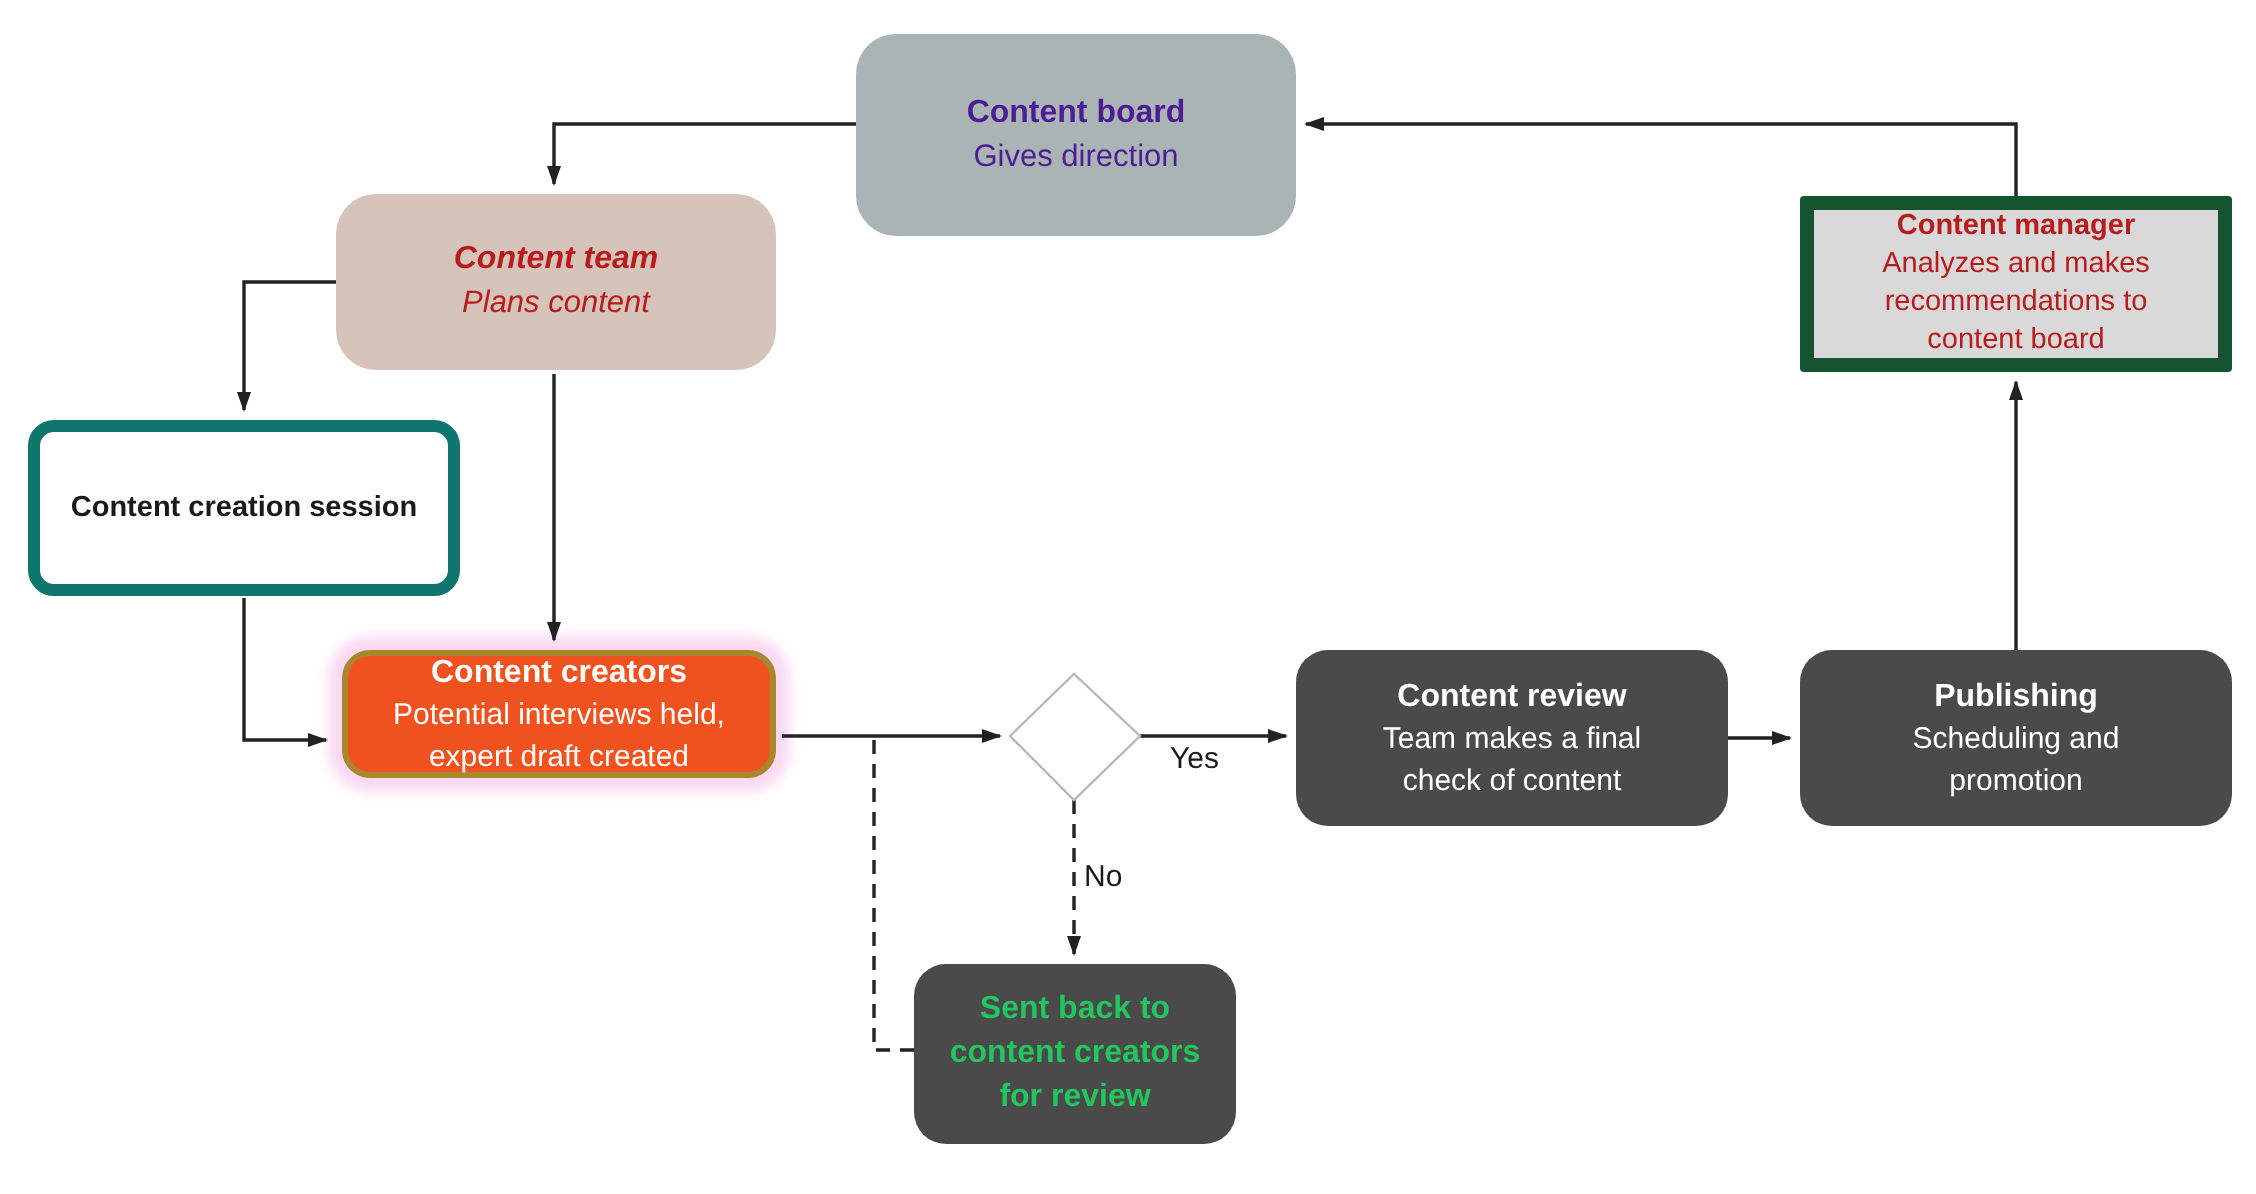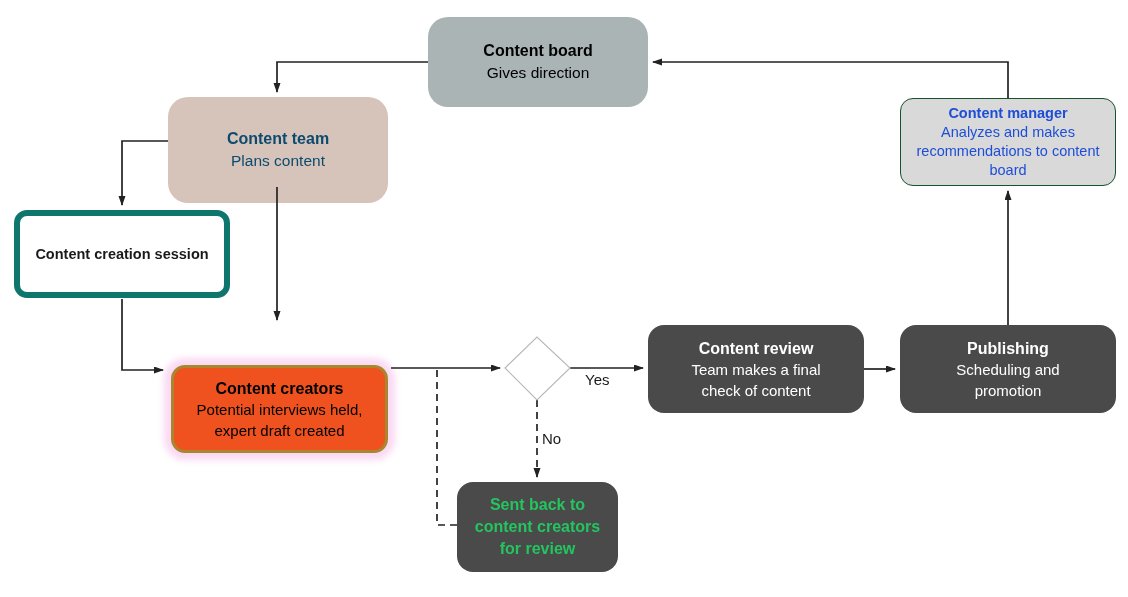--- a/index.html
+++ b/index.html
@@ -23,61 +23,60 @@
     position: absolute;
     z-index: 1;
     display: flex;
     flex-direction: column;
     align-items: center;
     justify-content: center;
     text-align: center;
   }
   .node .title { font-weight: bold; }
   .node-board {
-    left: 428px; top: 17px; width: 220px; height: 90px;
-    border-radius: 20px; color: #000000;
+    left: 428px; top: 17px; width: 220px; height: 101px;
+    border-radius: 20px; color: #4c1d95;
     font-size: 15.5px; line-height: 22px;
   }
   .node-team {
-    left: 168px; top: 97px; width: 220px; height: 106px;
-    border-radius: 20px; color: #0c4a6e;
-    font-size: 15.5px; line-height: 22px;
+    left: 168px; top: 97px; width: 220px; height: 88px;
+    border-radius: 20px; color: #b91c1c;
+    font-size: 15.5px; line-height: 22px; font-style: italic;
   }
   .node-session {
     left: 14px; top: 210px; width: 216px; height: 88px;
     border-radius: 13px; color: #1a1a1a;
     background: #ffffff; border: 6px solid #0f766e;
     font-size: 14.5px; line-height: 19px;
     padding: 0 14px;
   }
   .node-creators {
-    left: 171px; top: 325px; width: 217px; height: 88px;
-    border-radius: 14px; color: #000000;
+    left: 171px; top: 325px; width: 217px; height: 64px;
+    border-radius: 14px; color: #ffffff;
     border: 3px solid #a8872f;
     box-shadow: 0 0 6px 7px rgba(250, 215, 242, 0.95);
     font-size: 15px; line-height: 21px;
     padding: 0 18px;
-    margin-top: 40px;
   }
   .node-review {
     left: 648px; top: 325px; width: 216px; height: 88px;
     border-radius: 16px; color: #ffffff;
     font-size: 15px; line-height: 21px;
     padding: 0 24px;
   }
   .node-publishing {
     left: 900px; top: 325px; width: 216px; height: 88px;
     border-radius: 16px; color: #ffffff;
     font-size: 15px; line-height: 21px;
     padding: 0 25px;
   }
   .node-manager {
     left: 900px; top: 98px; width: 216px; height: 88px;
-    border-radius: 13px; color: #1d4ed8;
-    border: 1px solid #14532d;
+    border-radius: 2px; color: #b91c1c;
+    border: 7px solid #14532d;
     font-size: 14.5px; line-height: 19px;
     padding: 0 12px;
   }
   .node-sentback {
     left: 457px; top: 482px; width: 161px; height: 90px;
     border-radius: 16px; color: #22c55e;
     font-weight: bold;
     font-size: 16px; line-height: 22px;
     padding: 0 10px;
   }

